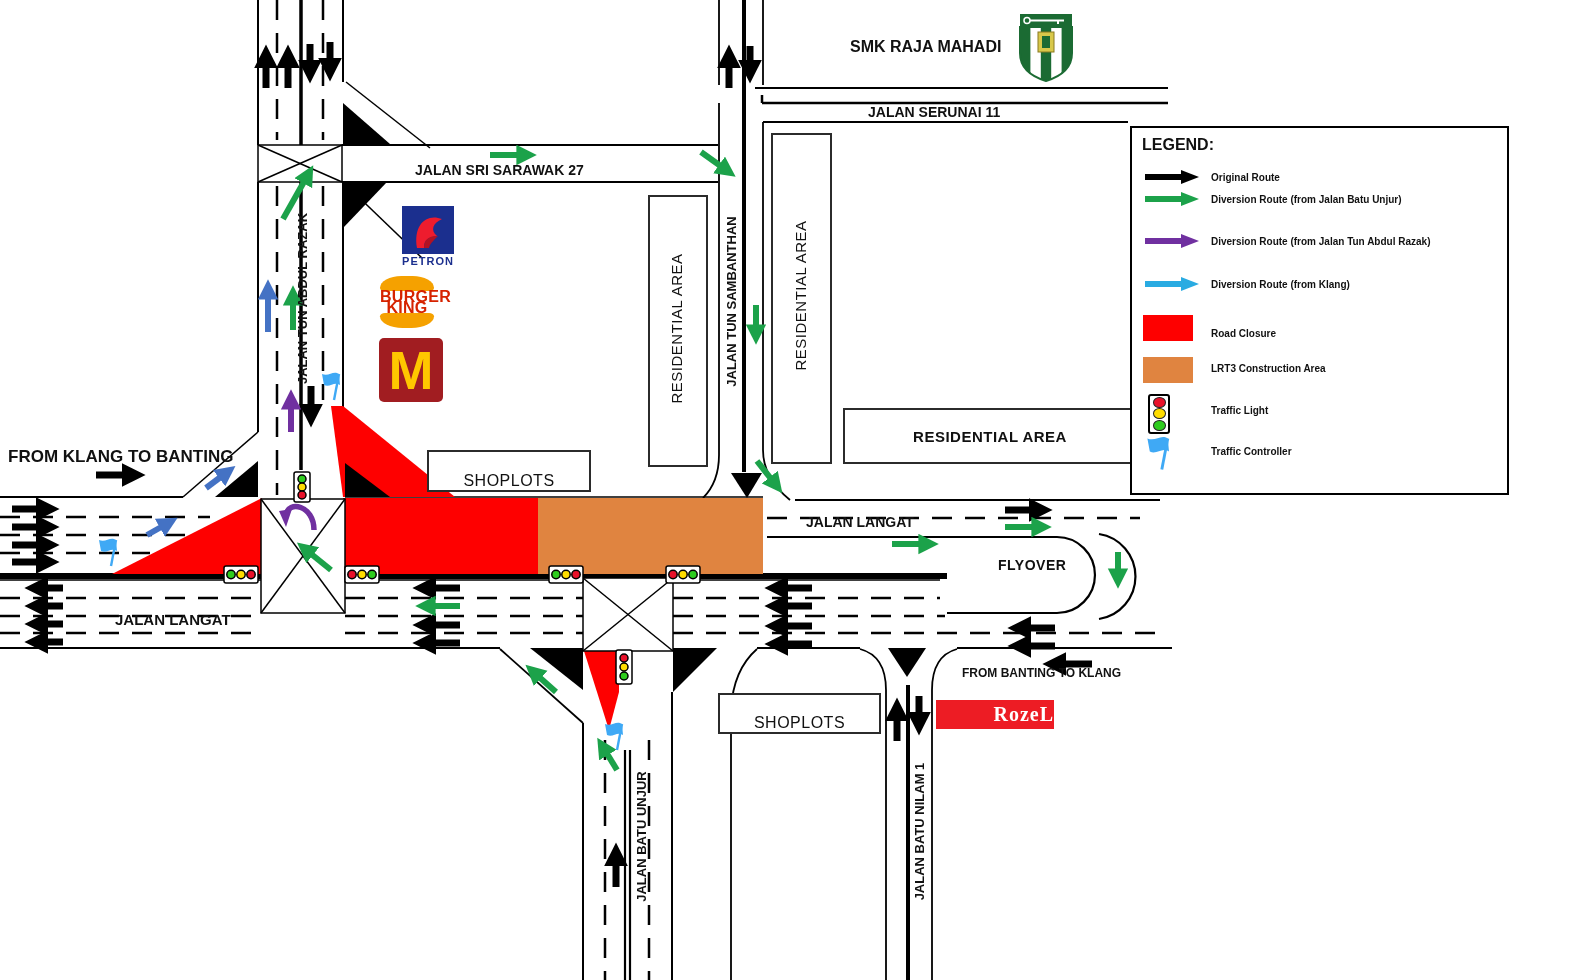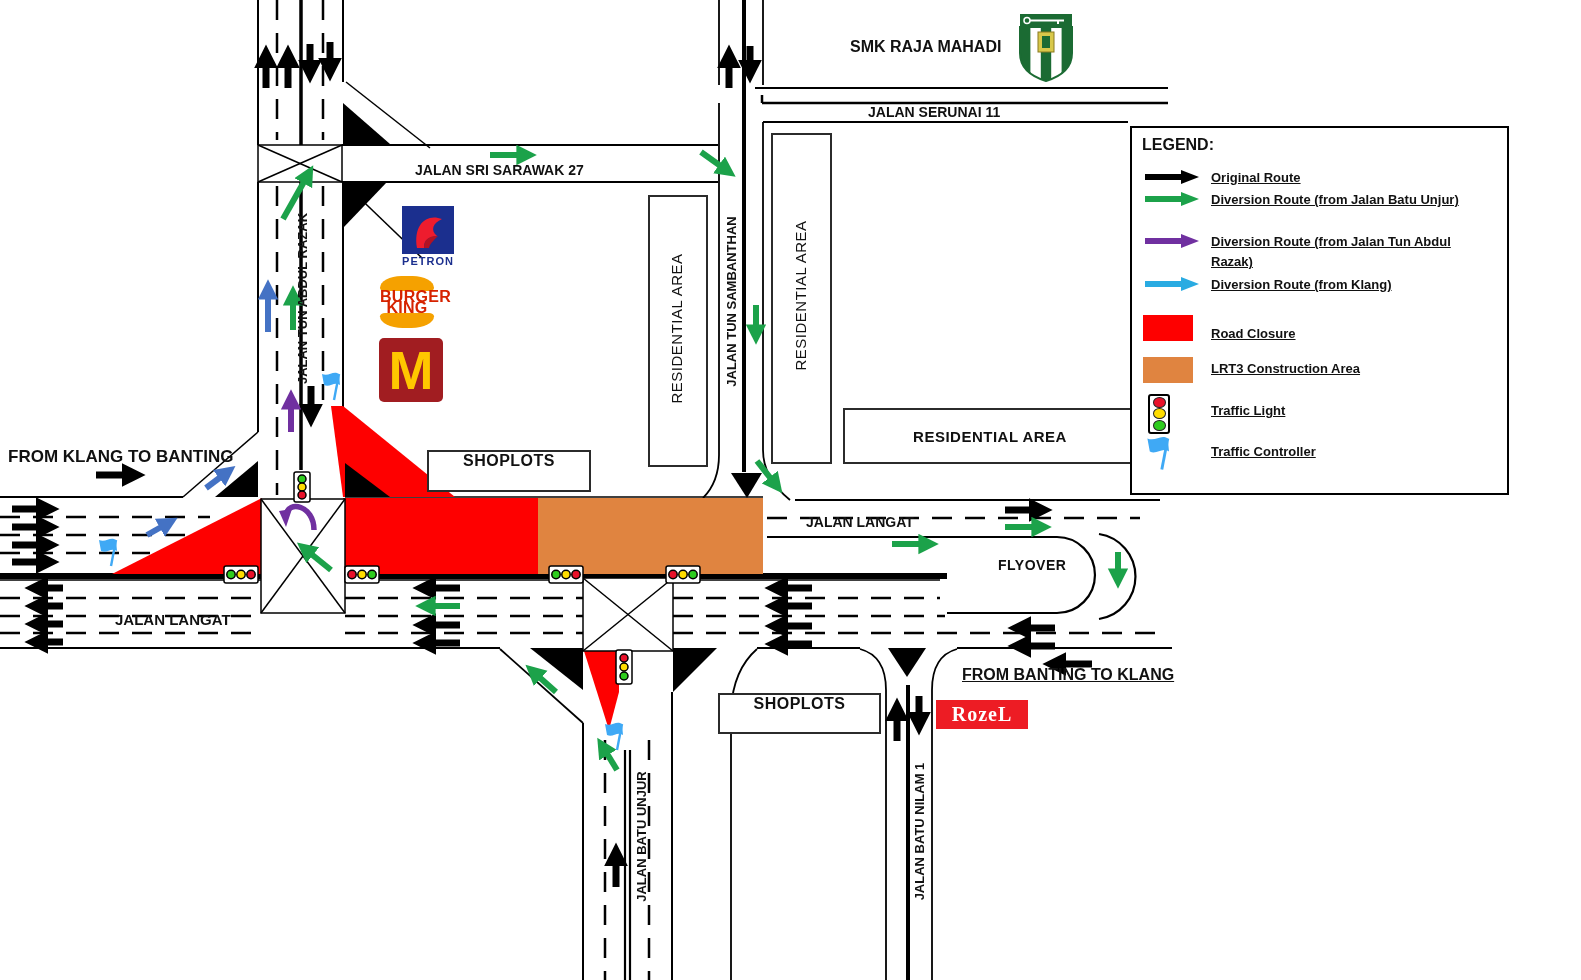--- a/index.html
+++ b/index.html
@@ -7,48 +7,48 @@
        font-family:"Liberation Sans",sans-serif;color:#111;}
   .stage{position:absolute;left:0;top:0;width:1581px;height:980px;}
   svg.map{position:absolute;left:0;top:0;z-index:1;}
   .lbl{position:absolute;z-index:3;white-space:nowrap;color:#111;}
   .b{font-weight:bold;}
   .sb{font-weight:600;}
   .vtext{position:absolute;z-index:3;transform:rotate(-90deg);transform-origin:center;
          text-align:center;white-space:nowrap;color:#111;}
   .areabox{position:absolute;z-index:2;background:#fff;border:2px solid #2b2b2b;}
   .shopbox{position:absolute;z-index:2;background:#fff;border:2px solid #2b2b2b;
-           display:flex;align-items:flex-start;justify-content:center;
-           font-size:16px;letter-spacing:.5px;color:#111;font-weight:bold;}
+           display:flex;align-items:flex-end;justify-content:center;
+           font-size:16px;letter-spacing:.5px;color:#111;}
   
   .legend{position:absolute;left:1130px;top:126px;width:361px;height:365px;
           border:2px solid #000;background:#fff;z-index:4;padding-left:14px;}
   .legend .ltitle{position:absolute;left:10px;top:8px;font-size:16px;font-weight:bold;}
   .lrow-icon{position:absolute;}
-  .lrow-label{position:absolute;font-size:13px;font-weight:bold;line-height:20px;
-              width:272px;white-space:normal;text-decoration:underline;}
+  .lrow-label{position:absolute;font-size:10px;font-weight:bold;line-height:20px;
+              width:272px;white-space:normal;}
   .swatch{position:absolute;width:50px;height:26px;}
   .tl-ic{position:absolute;width:18px;height:34px;border:2px solid #000;border-radius:3px;
          background:#fff;display:flex;flex-direction:column;align-items:center;
          justify-content:space-around;padding:1px 0;}
   .lamp{width:11px;height:9px;border-radius:50%;border:1px solid #222;}
   
   .petron{position:absolute;left:400px;top:206px;width:56px;z-index:3;text-align:center;}
   .petron .sq{width:52px;height:48px;margin:0 auto;background:#1b2f8e;position:relative;overflow:hidden;}
   .petron .txt{font-size:11px;font-weight:bold;color:#1b2f8e;letter-spacing:1px;margin-top:1px;}
   .bk{position:absolute;left:380px;top:276px;width:54px;z-index:3;text-align:center;}
   .bk .bun{width:54px;height:15px;background:#F5A100;}
   .bk .bun.top{border-radius:27px 27px 6px 6px/15px 15px 4px 4px;}
   .bk .bun.bot{border-radius:6px 6px 27px 27px/4px 4px 14px 14px;}
   .bk .txt{font-size:16px;line-height:11px;font-weight:bold;color:#D62300;letter-spacing:.3px;}
   .mcd{position:absolute;left:379px;top:338px;width:64px;height:64px;background:#A11D21;
        border-radius:5px;z-index:3;display:flex;align-items:center;justify-content:center;}
   .mcd span{color:#FFC700;font-size:54px;font-weight:bold;line-height:54px;}
   .rozel{position:absolute;left:936px;top:700px;width:92px;height:29px;background:#ED1C24;
-         z-index:3;display:flex;align-items:center;justify-content:center;}
+         z-index:3;display:flex;align-items:center;justify-content:flex-end;padding-left:26px;}
   .rozel span{color:#fff;font-family:"Liberation Serif",serif;font-weight:bold;
               font-size:20px;font-style:normal;letter-spacing:1px;}
 </style>
 </head>
 <body>
 
 <div class="stage">
 
 <svg class="map" width="1581" height="980" viewBox="0 0 1581 980">
   <defs>
@@ -288,21 +288,21 @@
   <span>SHOPLOTS</span>
 </div>
 
 <div class="lbl b" style="left:850px;top:38px;font-size:16px;">SMK RAJA MAHADI</div>
 <div class="lbl sb" style="left:868px;top:104px;font-size:14px;">JALAN SERUNAI 11</div>
 <div class="lbl sb" style="left:415px;top:162px;font-size:14px;">JALAN SRI SARAWAK 27</div>
 <div class="lbl b" style="left:8px;top:447px;font-size:17px;">FROM KLANG TO BANTING</div>
 <div class="lbl sb" style="left:115px;top:611px;font-size:15px;">JALAN LANGAT</div>
 <div class="lbl sb" style="left:806px;top:514px;font-size:14px;">JALAN LANGAT</div>
 <div class="lbl sb" style="left:998px;top:557px;font-size:14px;letter-spacing:.5px;">FLYOVER</div>
-<div class="lbl b" style="left:962px;top:666px;font-size:16px;text-decoration:underline;">FROM BANTING TO KLANG</div>
+<div class="lbl b" style="left:962px;top:666px;font-size:12px;">FROM BANTING TO KLANG</div>
 
 <div class="vtext sb" style="left:202px;top:291px;width:200px;font-size:13px;">JALAN TUN ABDUL RAZAK</div>
 <div class="vtext sb" style="left:626px;top:294px;width:210px;font-size:13px;">JALAN TUN SAMBANTHAN</div>
 <div class="vtext sb" style="left:561px;top:829px;width:160px;font-size:13px;">JALAN BATU UNJUR</div>
 <div class="vtext sb" style="left:839px;top:824px;width:160px;font-size:13px;">JALAN BATU NILAM 1</div>
 <div class="vtext" style="left:556px;top:320px;width:240px;font-size:15px;letter-spacing:.5px;">RESIDENTIAL AREA</div>
 <div class="vtext" style="left:680px;top:287px;width:240px;font-size:15px;letter-spacing:.5px;">RESIDENTIAL AREA</div>
 
 <svg width="64" height="80" style="position:absolute;left:1014px;top:6px;z-index:3;">
   <defs>

